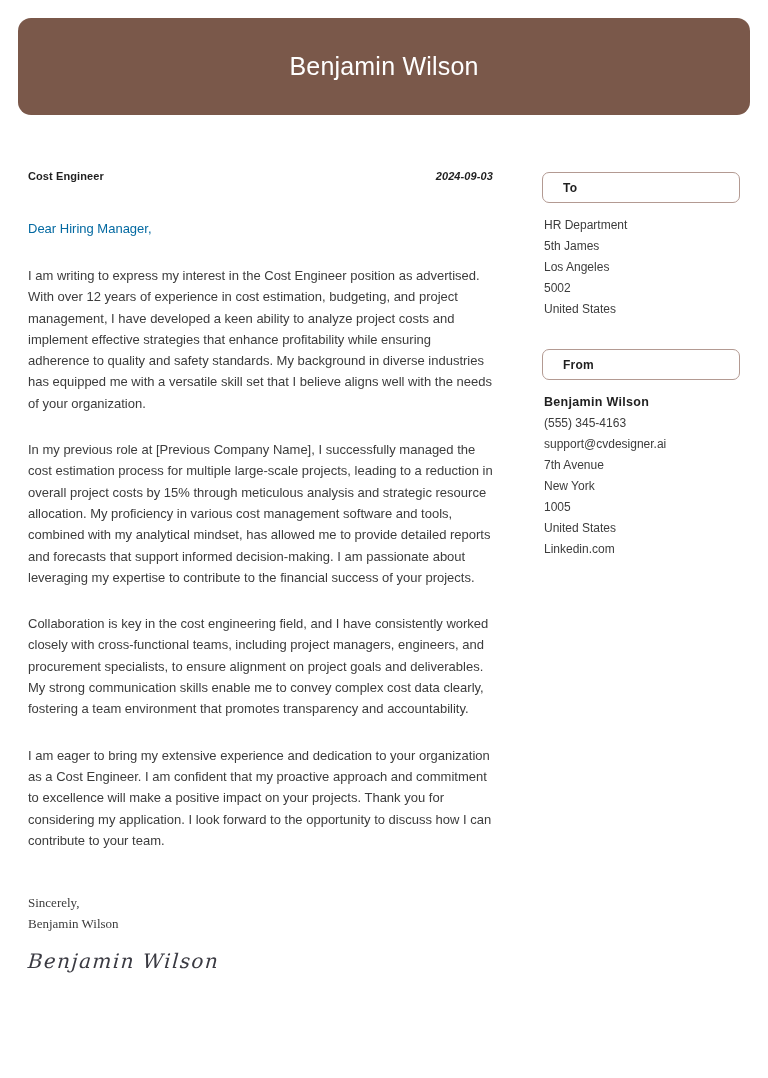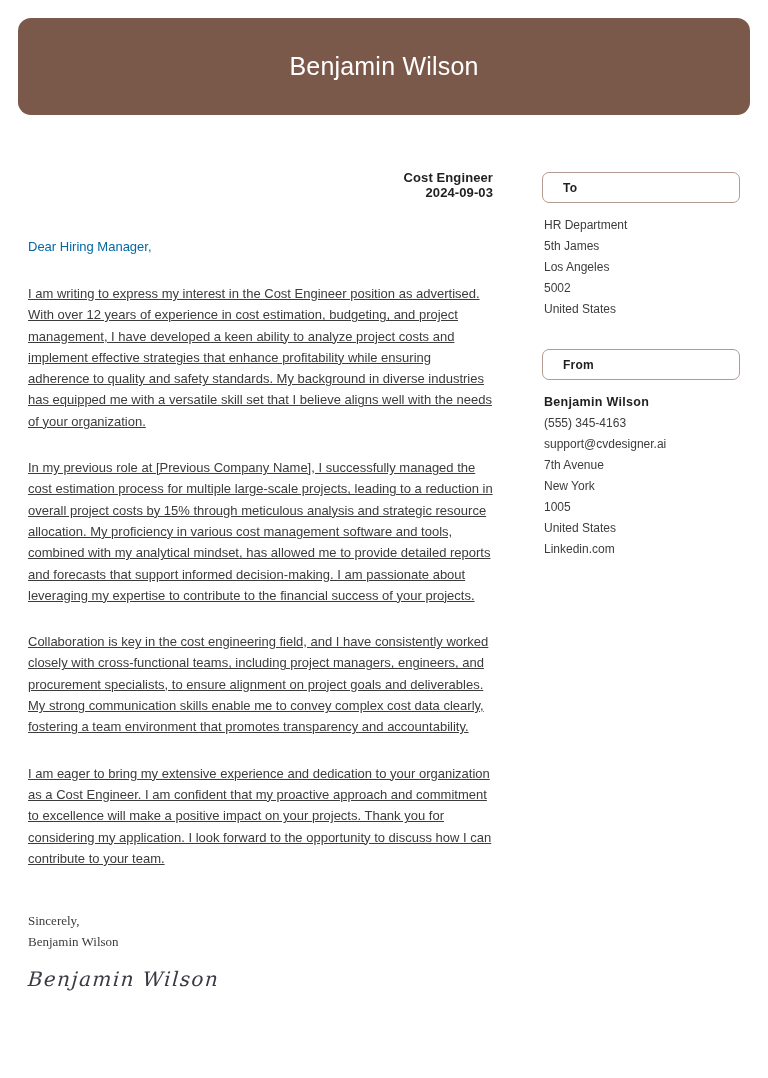--- a/index.html
+++ b/index.html
@@ -41,43 +41,41 @@
   
   .letter-column {
     position: absolute;
     left: 28px;
     top: 170px;
     width: 465px;
   }
   .meta-row {
     display: flex;
     justify-content: space-between;
-    align-items: flex-end;
-    font-size: 13px;
+    align-items: center;
+    font-size: 11px;
     font-weight: bold;
     color: #1f1f1f;
     margin-bottom: 36px;
-    flex-direction: column;
   }
   .meta-role { letter-spacing: 0.1px; }
-  .meta-date { letter-spacing: 0.1px; }
+  .meta-date { letter-spacing: 0.1px; font-style: italic; }
 
   .salutation {
     font-size: 13px;
     line-height: 21px;
     color: #0369a1;
     margin: 0 0 26px 0;
   }
   .body-paragraph {
     font-size: 13px;
     line-height: 21.3px;
     color: #3c3c3c;
     margin: 0 0 25px 0;
     text-align: left;
-    text-decoration: underline;
   }
   .closing-block {
     font-size: 13px;
     line-height: 21px;
     color: #3c3c3c;
     margin-top: 41px;
     font-family: Liberation Serif, serif;
   }
   .closing-line { display: block; }
   .signature-script {

